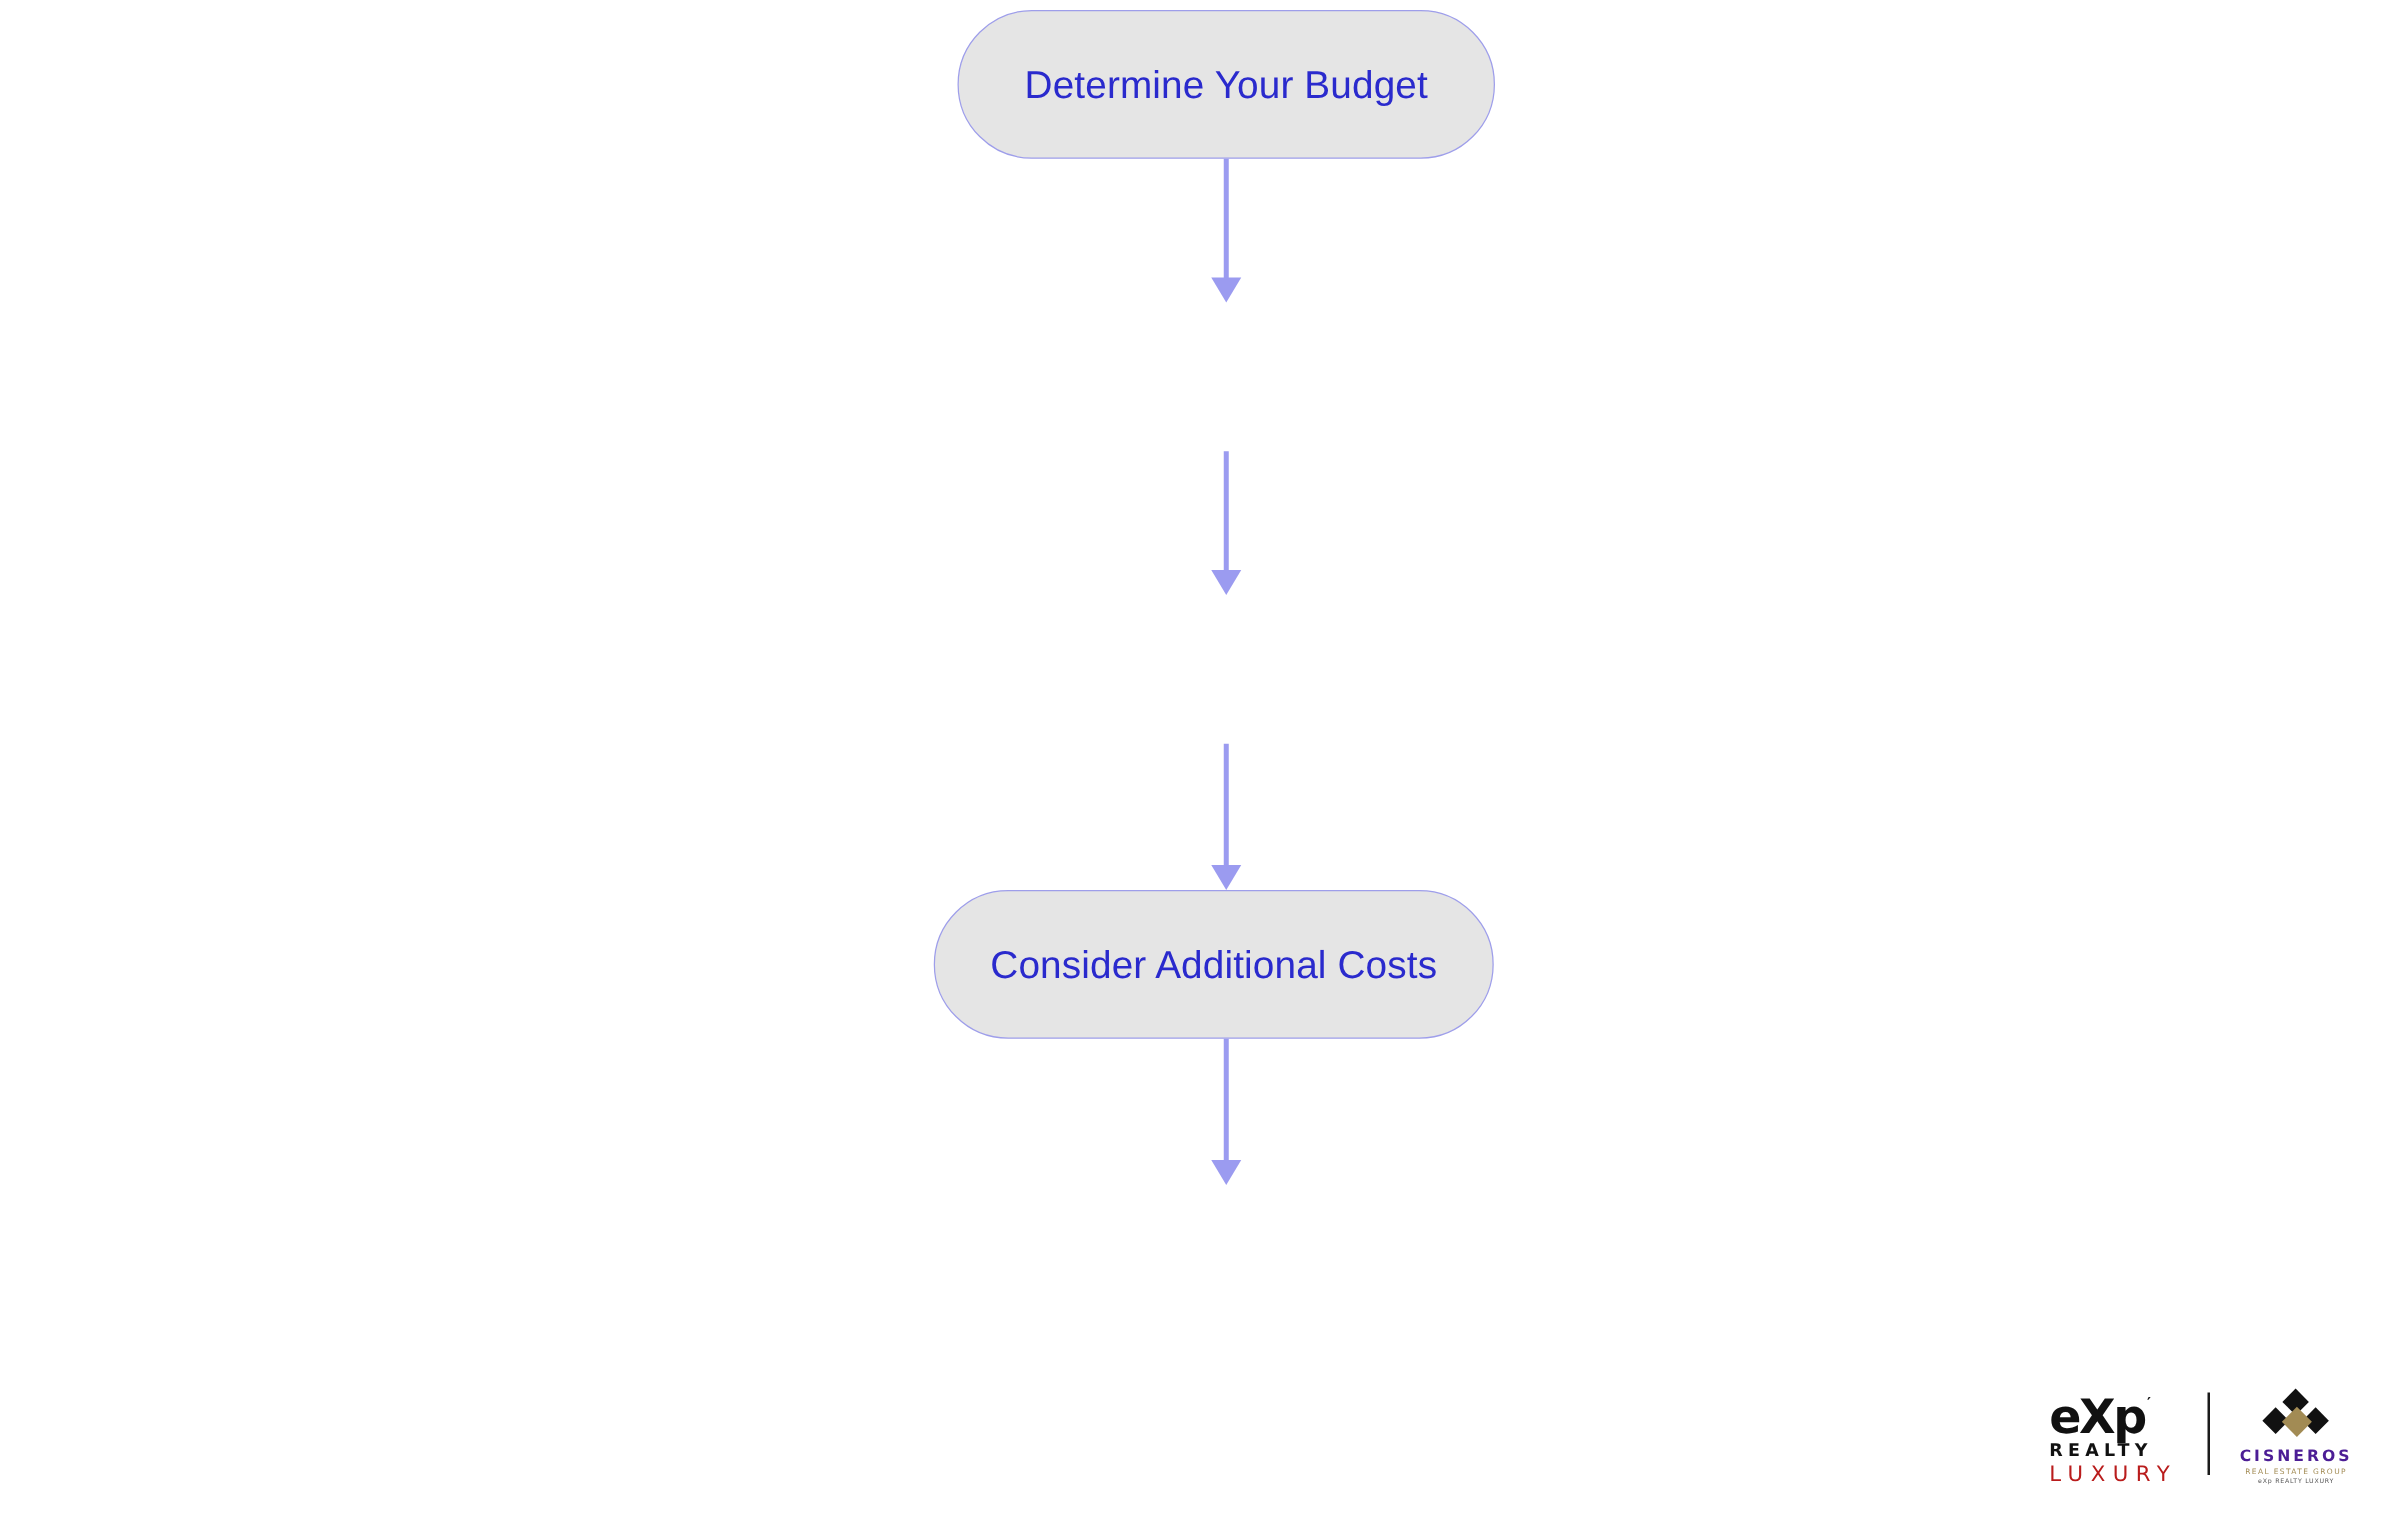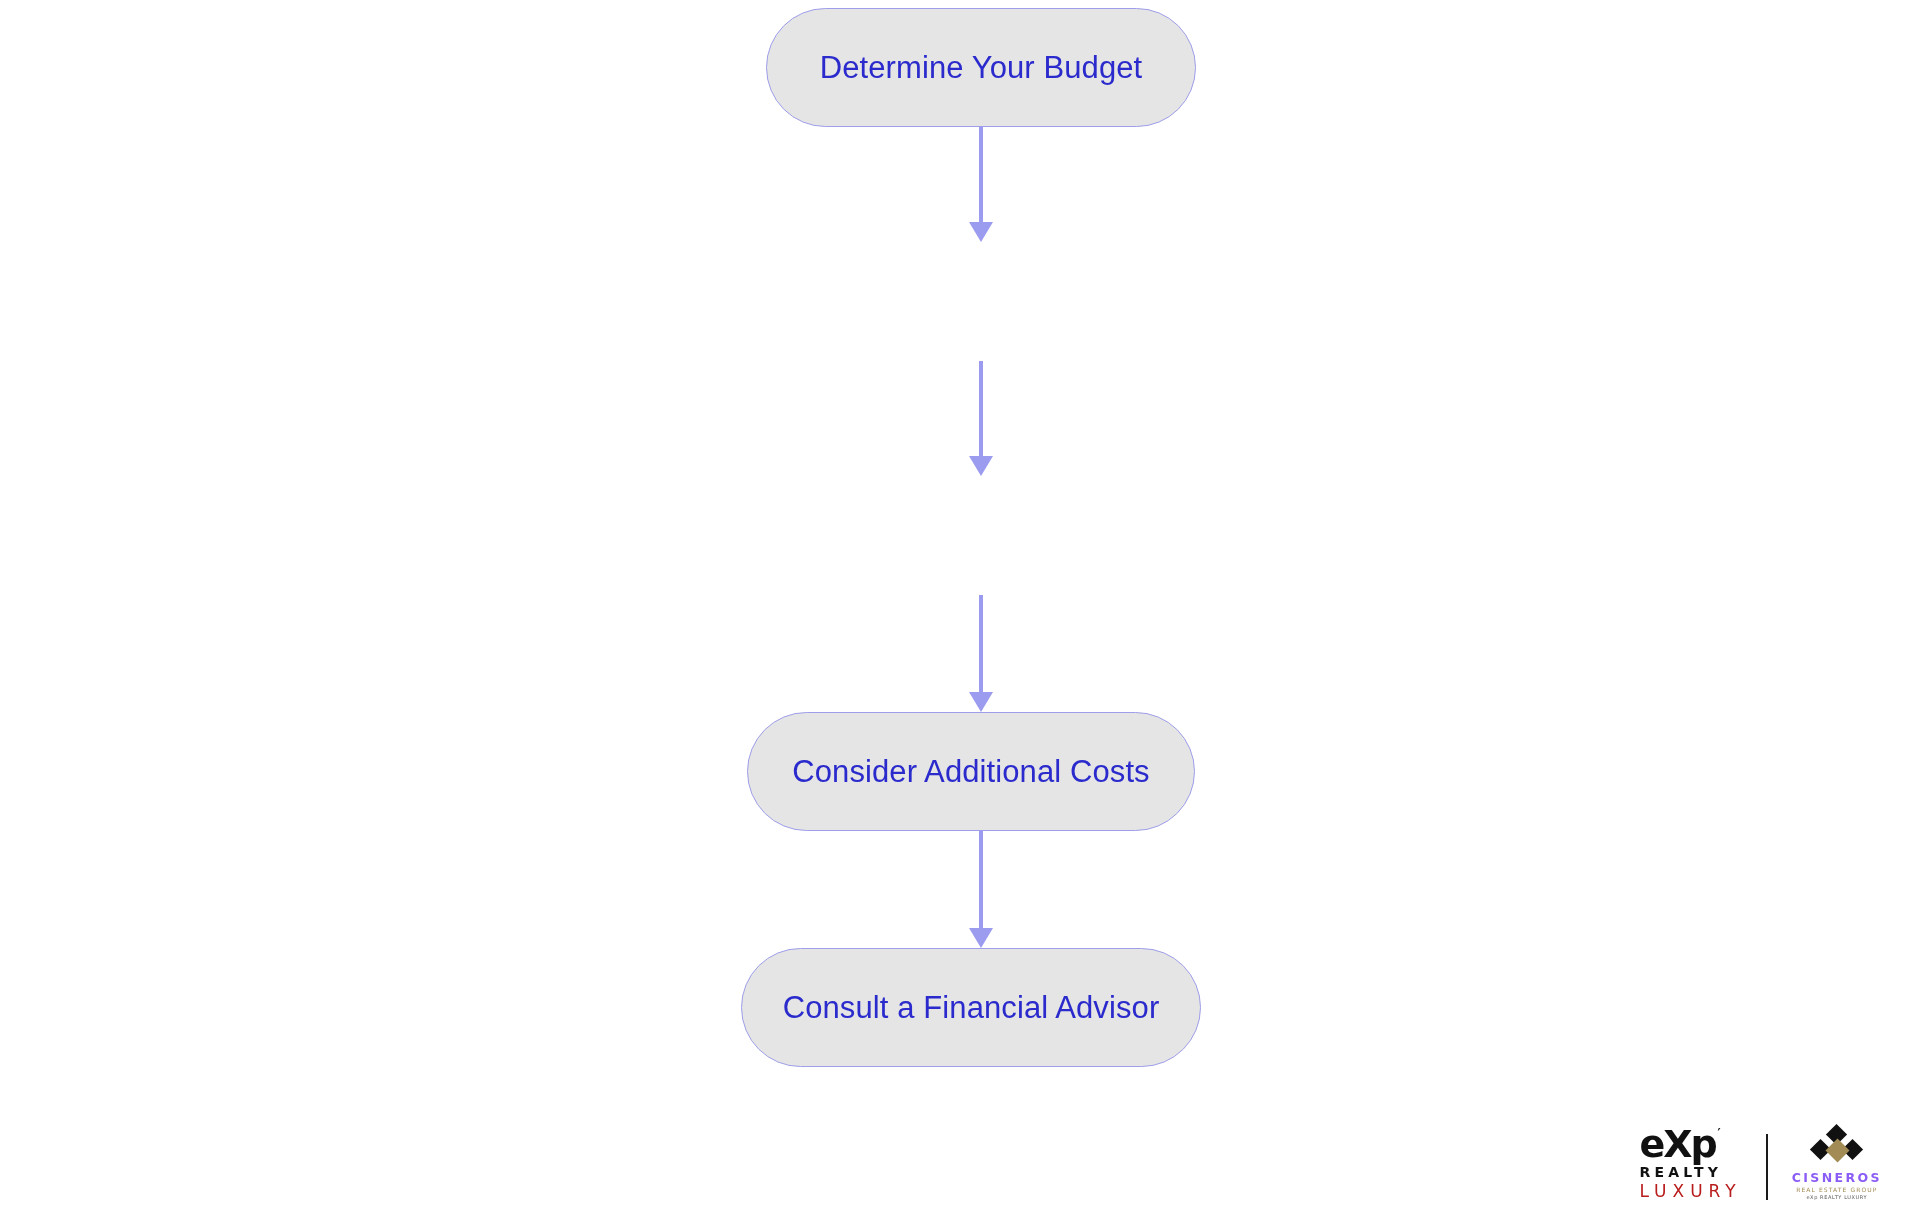--- a/index.html
+++ b/index.html
@@ -69,23 +69,23 @@
     margin-top: -1px;
   }
 
   
   .abs { position: absolute; }
 
   
   #logo-bar {
     position: absolute;
     right: 38px;
-    bottom: 15px;
-    display: flex;
-    align-items: flex-end;
+    bottom: 26px;
+    display: flex;
+    align-items: flex-start;
     gap: 24px;
   }
   .logo-exp {
     display: flex;
     flex-direction: column;
     align-items: flex-start;
     line-height: 1;
   }
   .exp-word {
     font-family: "DejaVu Sans", sans-serif;
@@ -145,21 +145,21 @@
   .dmd.black { background: #111111; }
   .dmd.gold  { background: #a28b54; }
   .dmd.top   { left: 20px; top: 0px; }
   .dmd.left  { left: 4px;  top: 15px; }
   .dmd.right { left: 36px; top: 15px; }
   .dmd.mid   { left: 20px; top: 15px; width: 17px; height: 17px; }
   .cis-word {
     font-family: "DejaVu Sans", sans-serif;
     font-size: 12.5px;
     font-weight: 700;
-    color: #8b5cf6;
+    color: #4c1d95;
     letter-spacing: 2.4px;
   }
   .cis-sub {
     font-family: "DejaVu Sans", sans-serif;
     font-size: 6px;
     font-weight: 400;
     color: #a28b54;
     letter-spacing: 1.1px;
     margin-top: 3px;
   }
@@ -200,23 +200,20 @@
 
   <div class="abs node" style="left:747px; top:712px; width:448px;">
     <span class="node-label">Consider Additional Costs</span>
   </div>
 
   <div class="abs connector" style="left:968px; top:831px; height:117px;">
     <div class="stem"></div>
     <div class="head"></div>
   </div>
 
-  <div class="abs node" style="left:741px; top:948px; width:460px;">
-    <span class="node-label">Consult a Financial Advisor</span>
-  </div>
 
 </div>
 
 <div id="logo-bar">
 
   <div class="logo-exp">
     <div class="exp-word">
       <span>eXp</span><span class="tick">′</span>
     </div>
     <div class="exp-realty">REALTY</div>

